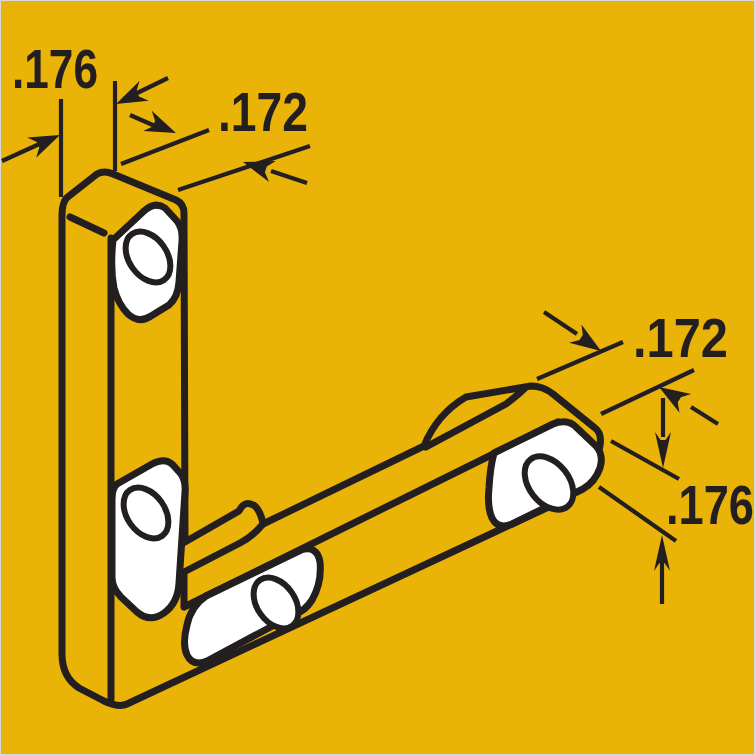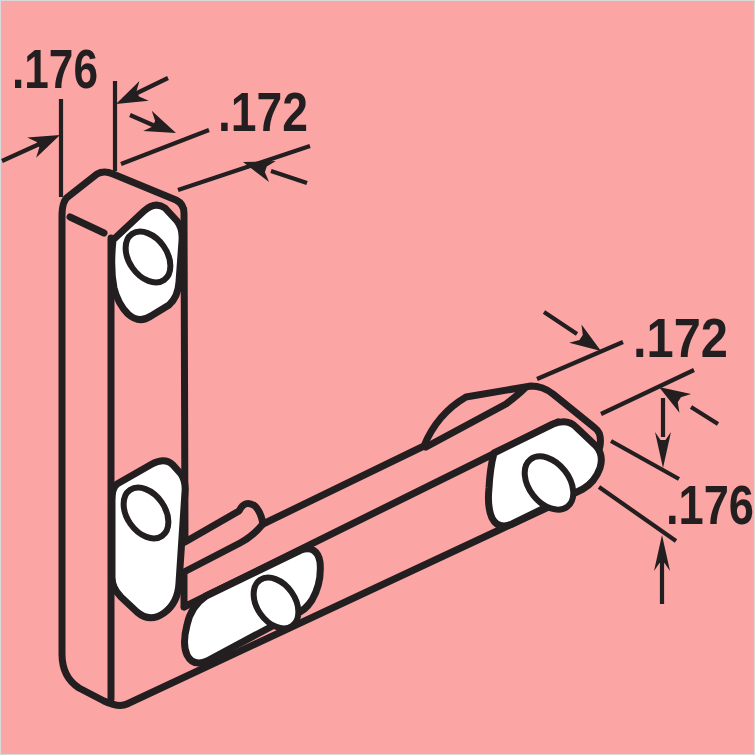--- a/index.html
+++ b/index.html
@@ -5,21 +5,21 @@
   html, body {
     margin: 0;
     padding: 0;
     background: #ffffff;
     font-family: "Liberation Sans", sans-serif;
   }
   .canvas {
     position: relative;
     width: 755px;
     height: 755px;
-    background: #fca5a5;
+    background: #eab308;
     overflow: hidden;
   }
   .frame {
     position: absolute;
     inset: 0;
     border: 1px solid #d9d9d9;
     pointer-events: none;
     z-index: 5;
   }
   svg.drawing {

